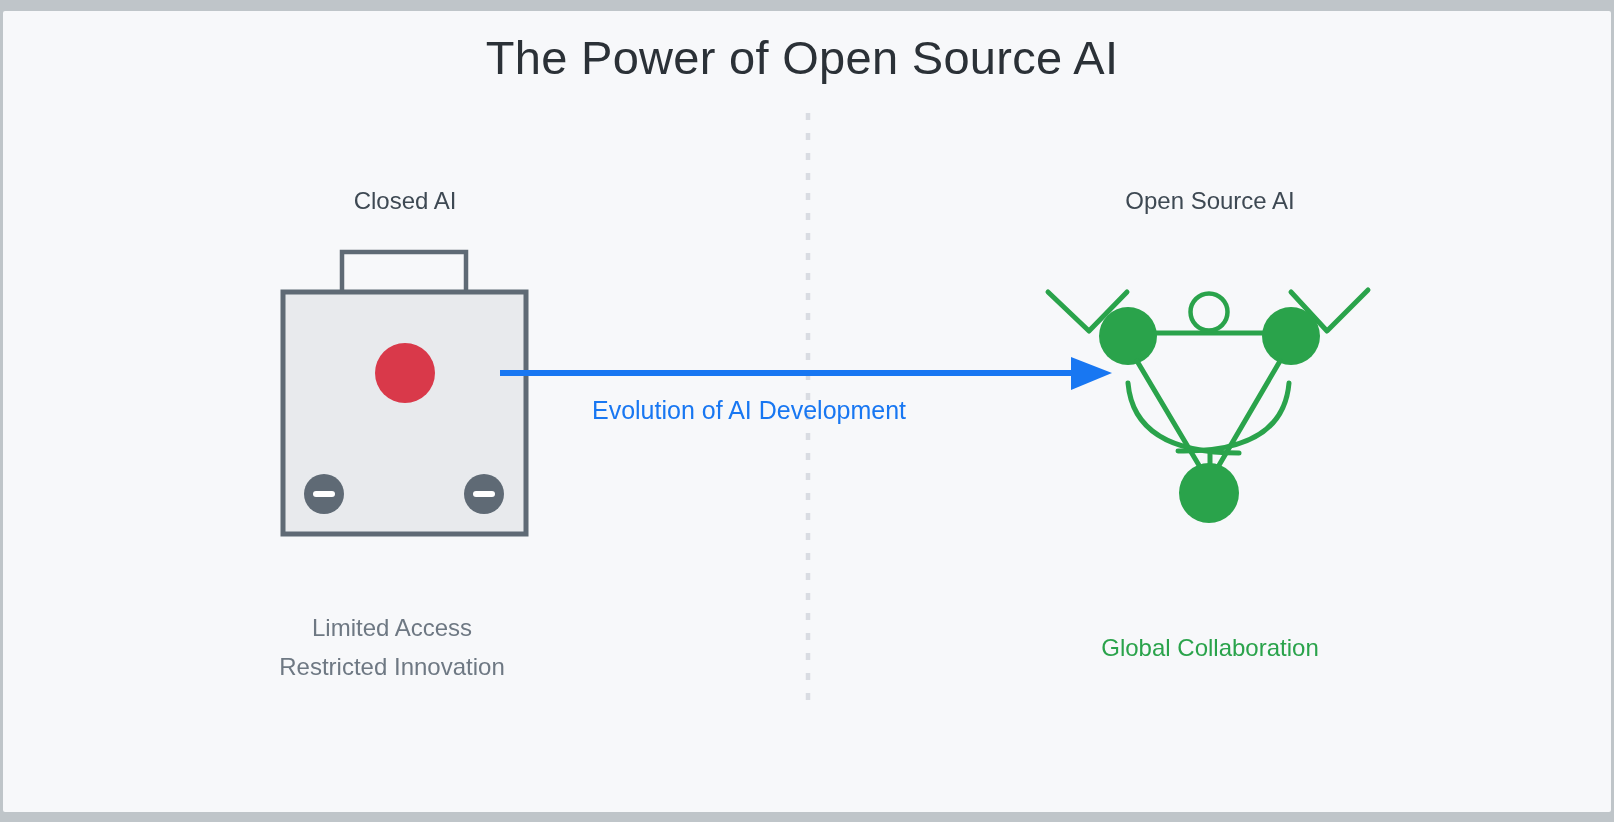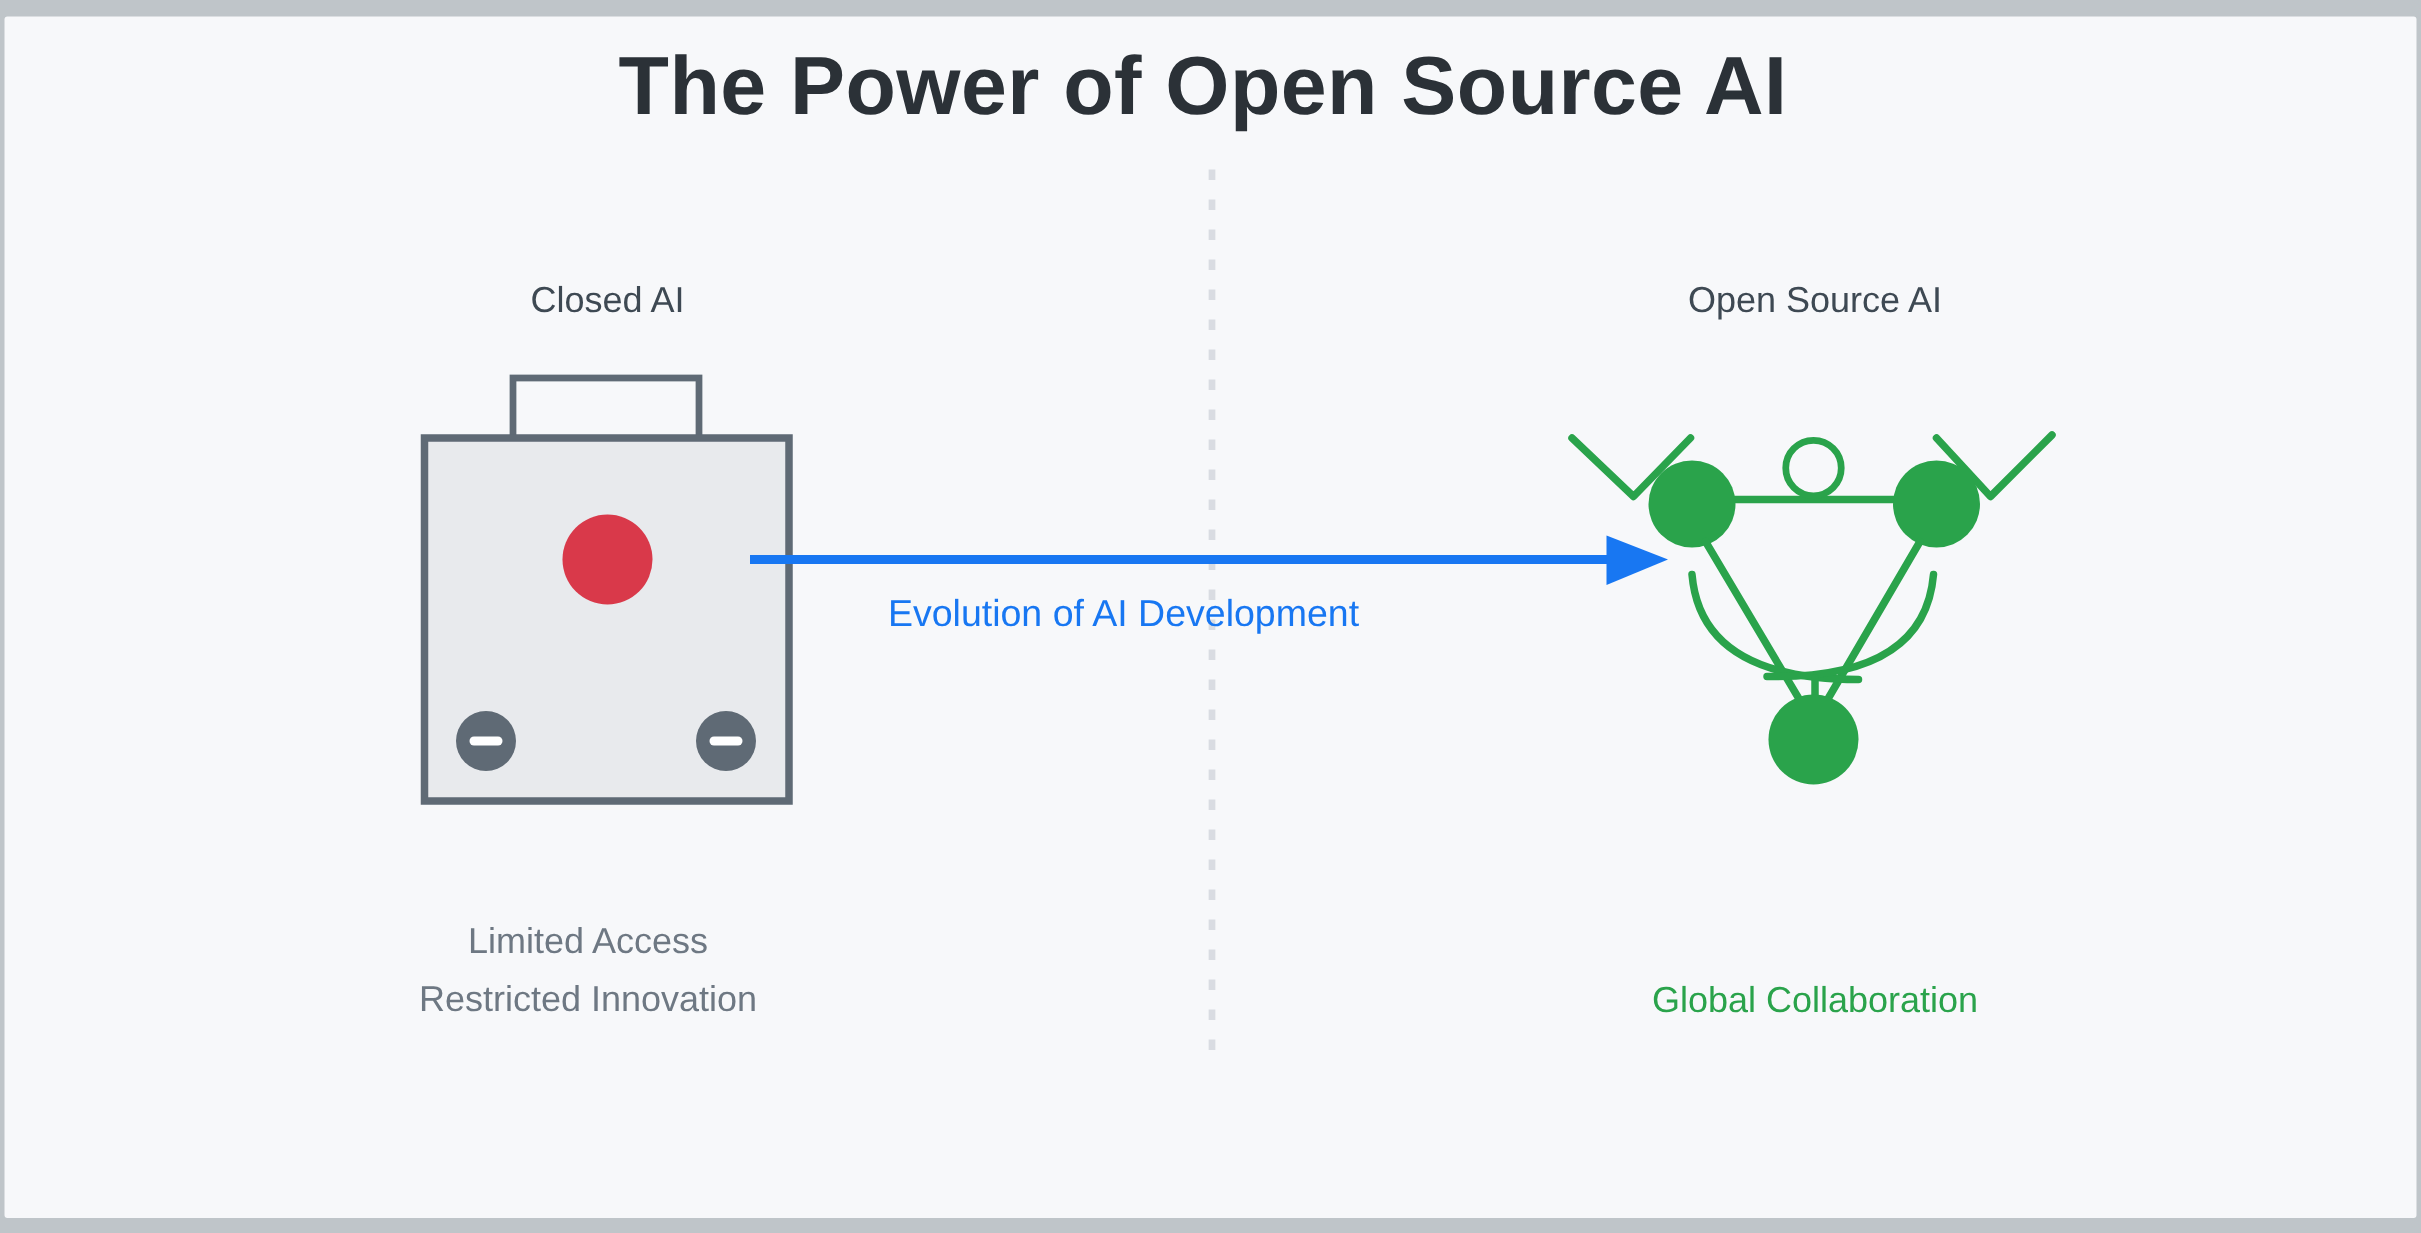--- a/index.html
+++ b/index.html
@@ -18,22 +18,22 @@
     background: var(--canvas-bg, #f7f8fa);
     border-radius: 2px;
   }
   .svg-layer { position: absolute; left: 0; top: 0; }
   .txt {
     position: absolute;
     transform: translate(-50%, -50%);
     white-space: nowrap;
   }
   .title {
-    font-size: 55px;
-    font-weight: bold;
+    font-size: 47px;
+    font-weight: normal;
     color: var(--title-text, #2b3137);
     letter-spacing: 0.3px;
     text-align: right;
   }
   .heading { font-size: 24px; color: var(--heading-text, #3e4953); }
   .arrow-label { font-size: 25px; color: var(--evolution-blue, #1877f2); }
   .feature-list {
     position: absolute;
     transform: translate(-50%, -50%);
     text-align: center;
@@ -131,16 +131,16 @@
 
   <div class="txt heading" style="left:1210px; top:201px;">Open Source AI</div>
 
   <div class="txt arrow-label" style="left:749px; top:410px;">Evolution of AI Development</div>
 
   <div class="feature-list muted" style="left:392px; top:647px;">
     <div>Limited Access</div>
     <div>Restricted Innovation</div>
   </div>
 
-  <div class="feature-list green-text" style="left:1210px; top:647px;margin-top:20px;">
+  <div class="feature-list green-text" style="left:1210px; top:647px;">
     <div>Global Collaboration</div>
   </div>
 </div>
 
 </body></html>

